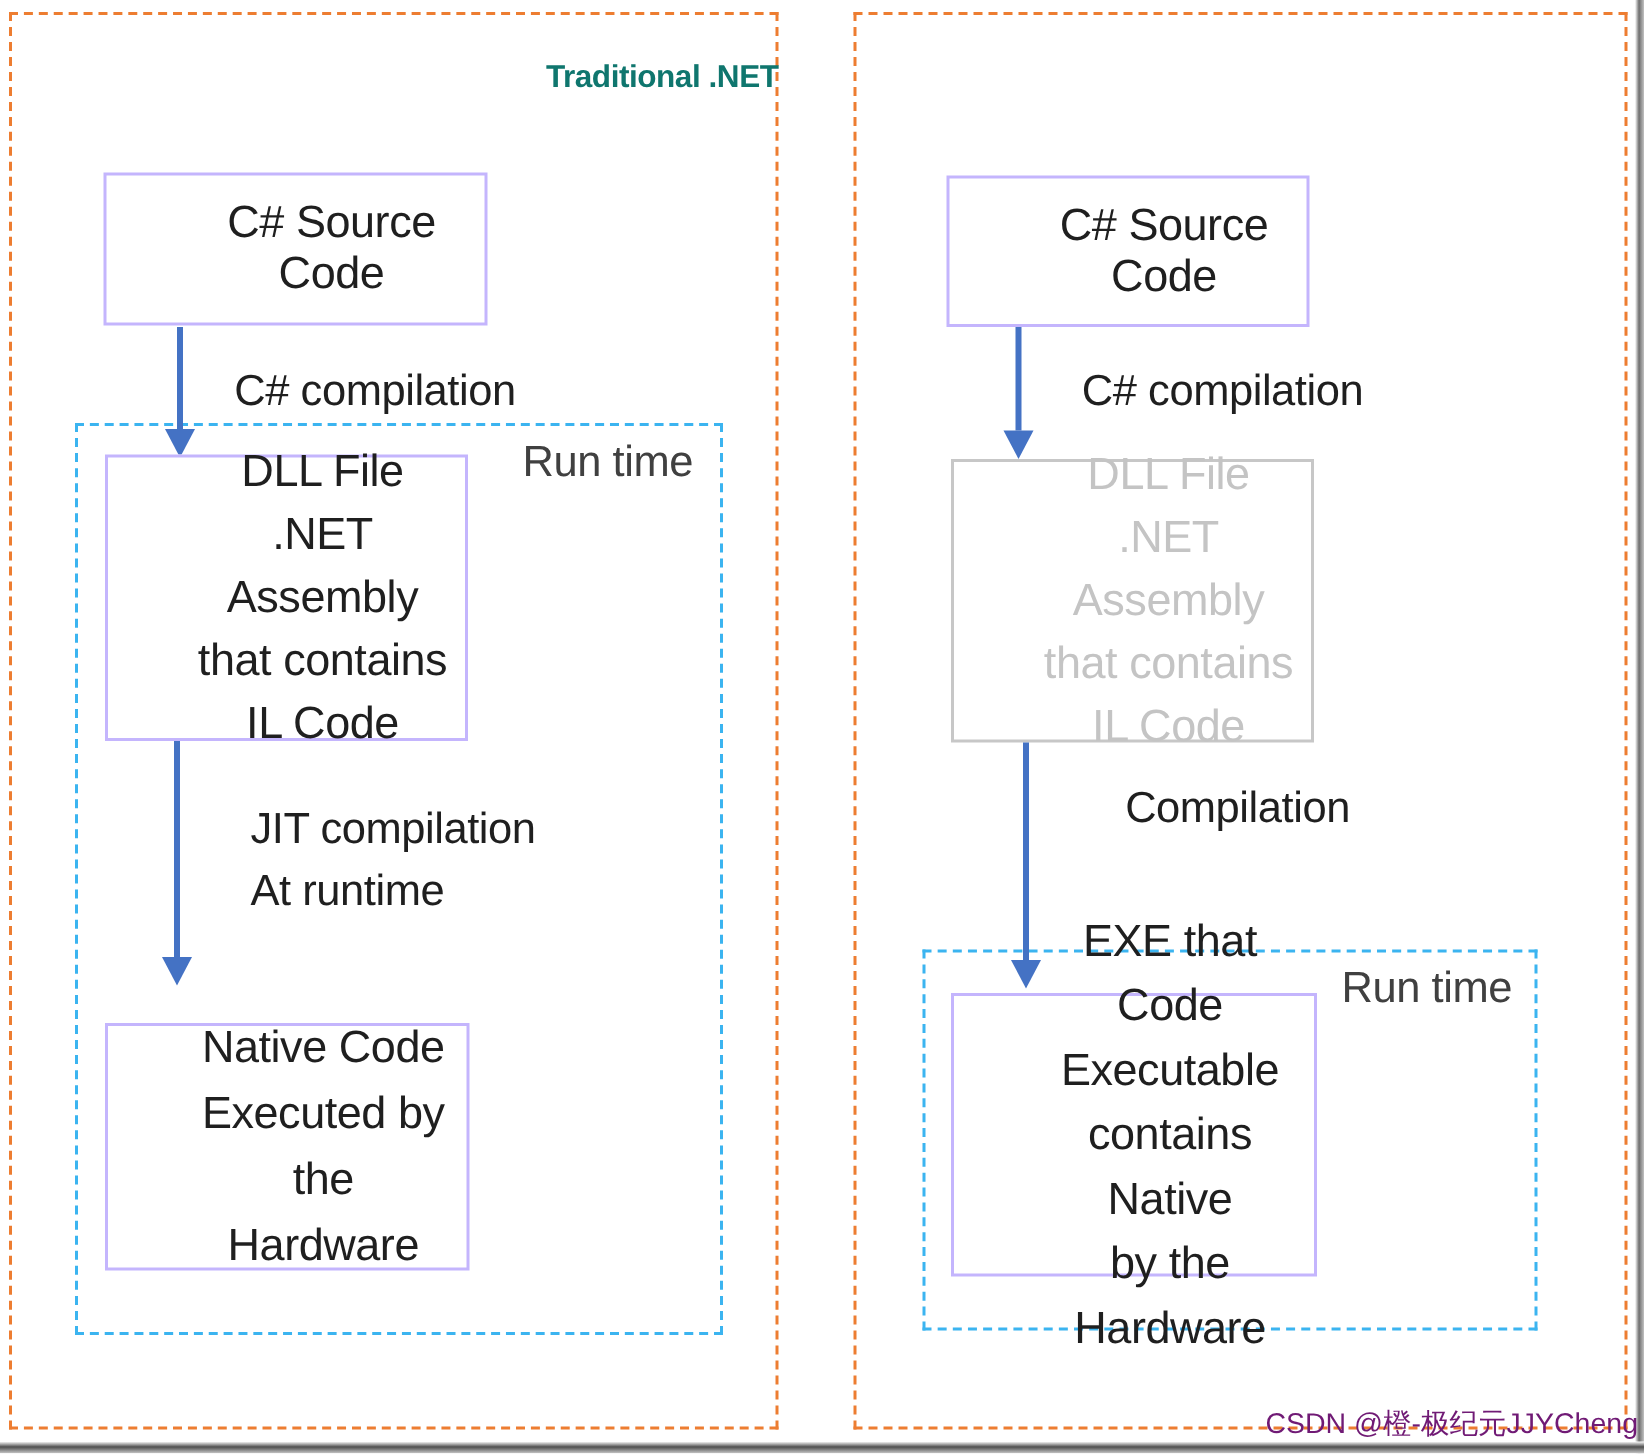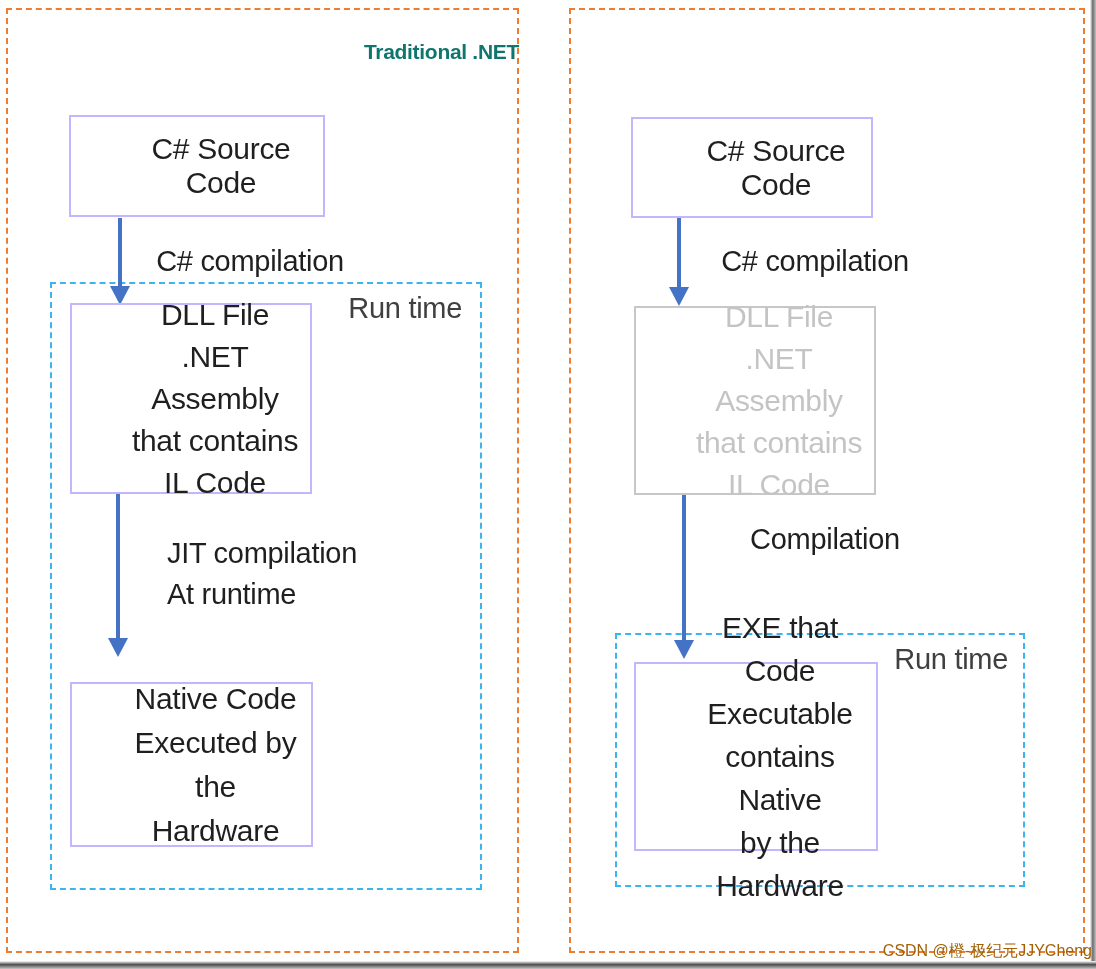--- a/index.html
+++ b/index.html
@@ -38,21 +38,21 @@
     position:absolute; color:#404040; font-size:29px; letter-spacing:-0.3px;
     white-space:nowrap;
   }
   .arrow-line { position:absolute; width:4px; background:#4472C4; }
   .arrow-head {
     position:absolute; width:0; height:0;
     border-left:10px solid transparent; border-right:10px solid transparent;
     border-top:19px solid #4472C4;
   }
   .watermark {
-    position:absolute; right:4px; bottom:7px; color:#a16207; font-size:16px;
+    position:absolute; right:4px; bottom:7px; color:#701a75; font-size:19px;
     z-index:6; white-space:nowrap;
   }
   .edge-shadow-right {
     position:absolute; top:0; left:1090px; width:6px; height:969px; z-index:4;
     background:linear-gradient(to right, #ffffff 0%, #6e6e6e 45%, #c2c2c2 100%);
   }
   .edge-shadow-bottom {
     position:absolute; left:0; top:961px; width:1096px; height:8px; z-index:4;
     background:linear-gradient(to bottom, #ffffff 0%, #4f4f4f 45%, #c9c9c9 100%);
   }

